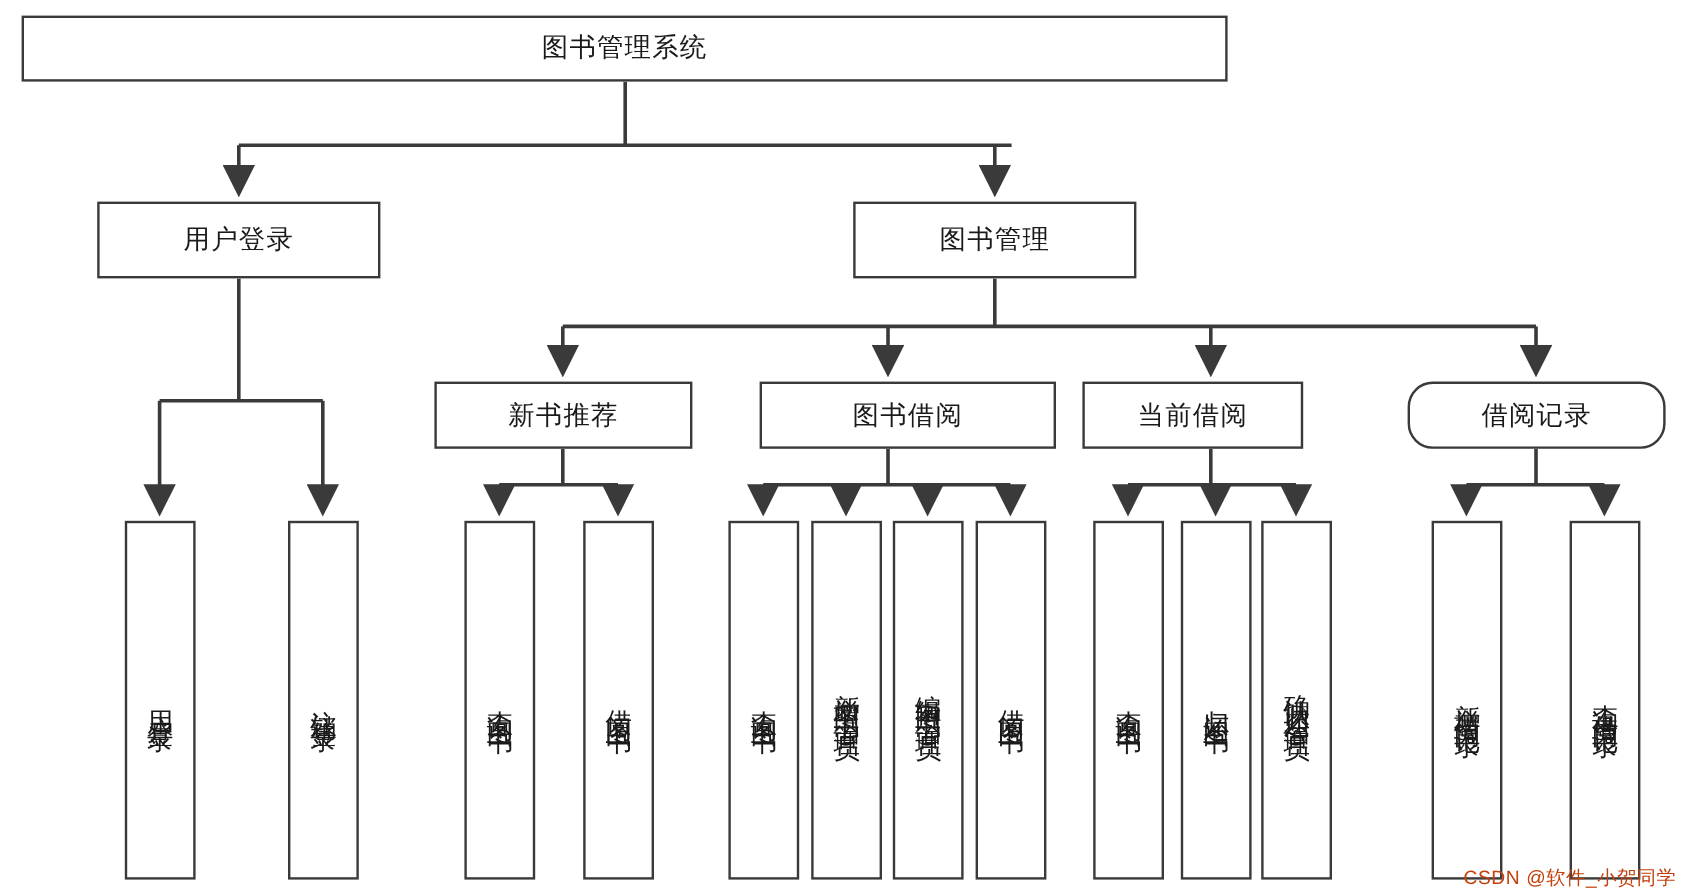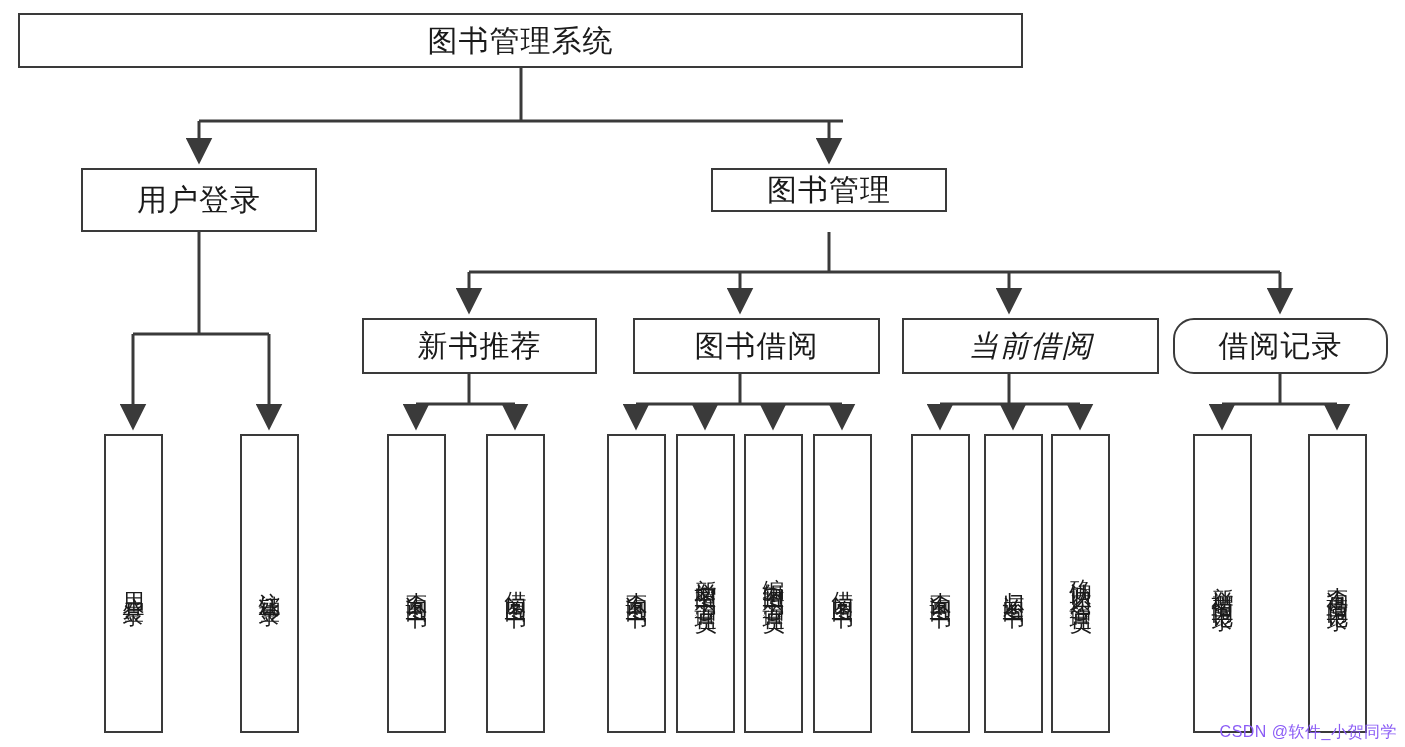--- a/index.html
+++ b/index.html
@@ -29,21 +29,21 @@
     position: absolute;
     box-sizing: border-box;
     background: #ffffff;
     border: 2px solid #3a3a3a;
     display: flex;
     align-items: center;
     justify-content: center;
     color: #1a1a1a;
   }
   .node-h {
-    font-size: 30px;
+    font-size: 22px;
     letter-spacing: 1px;
     line-height: 1.2;
     white-space: nowrap;
   }
   .node-v {
     writing-mode: vertical-rl;
     text-orientation: upright;
     font-size: 22px;
     letter-spacing: 5px;
     line-height: 1.1;
@@ -55,21 +55,21 @@
   .node-v .vlabel {
     writing-mode: vertical-rl;
     text-orientation: upright;
     display: block;
   }
   #watermark {
     position: absolute;
     right: 8px;
     bottom: 4px;
     font-size: 16px;
-    color: #8b5cf6;
+    color: #c2410c;
     white-space: nowrap;
     letter-spacing: 0.5px;
   }
 </style>
 </head>
 <body>
 
 <div id="canvas">
 
   <svg id="wires" viewBox="0 0 1405 747" width="1405" height="747" xmlns="http://www.w3.org/2000/svg">
@@ -122,31 +122,31 @@
     </g>
   </svg>
 
   <div class="node node-h" style="left:18px; top:13px; width:1005px; height:55px;">
     <span>图书管理系统</span>
   </div>
 
   <div class="node node-h" style="left:81px; top:168px; width:236px; height:64px;">
     <span>用户登录</span>
   </div>
-  <div class="node node-h" style="left:711px; top:168px; width:236px; height:44px;">
+  <div class="node node-h" style="left:711px; top:168px; width:236px; height:64px;">
     <span>图书管理</span>
   </div>
 
-  <div class="node node-h" style="left:362px; top:318px; width:235px; height:56px;">
+  <div class="node node-h" style="left:362px; top:318px; width:215px; height:56px;">
     <span>新书推荐</span>
   </div>
   <div class="node node-h" style="left:633px; top:318px; width:247px; height:56px;">
     <span>图书借阅</span>
   </div>
-  <div class="node node-h" style="left:902px; top:318px; width:257px; height:56px;font-style:italic;">
+  <div class="node node-h" style="left:902px; top:318px; width:184px; height:56px;">
     <span>当前借阅</span>
   </div>
   <div class="node node-h" style="left:1173px; top:318px; width:215px; height:56px;border-radius:21px;">
     <span>借阅记录</span>
   </div>
 
   <div class="node node-v" style="left:104px; top:434px; width:59px; height:299px;">
     <span class="vlabel">用户登录</span>
   </div>
   <div class="node node-v" style="left:240px; top:434px; width:59px; height:299px;">

